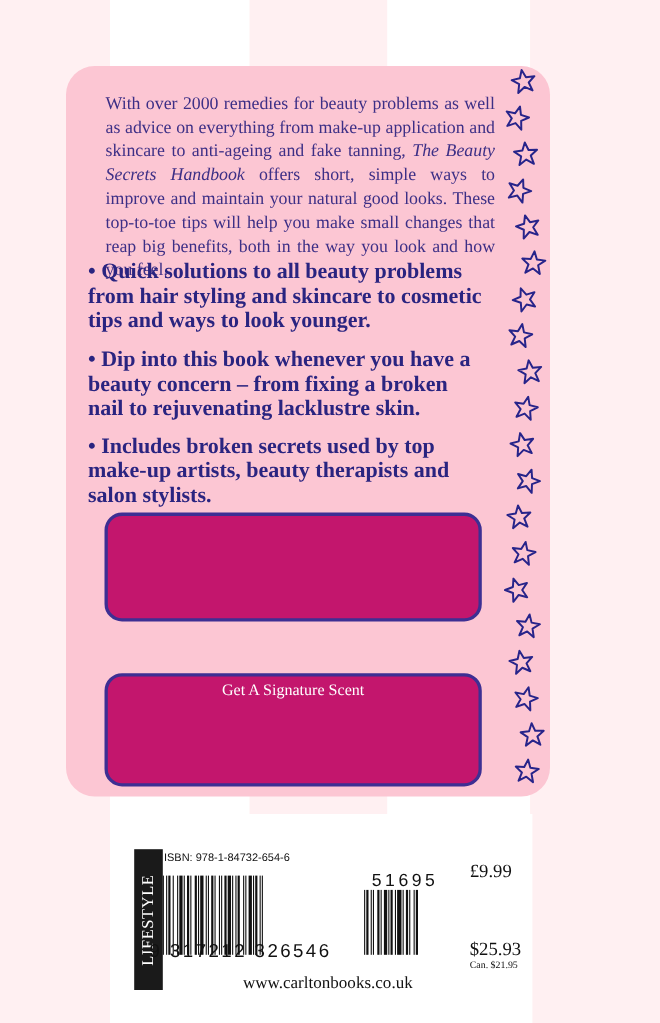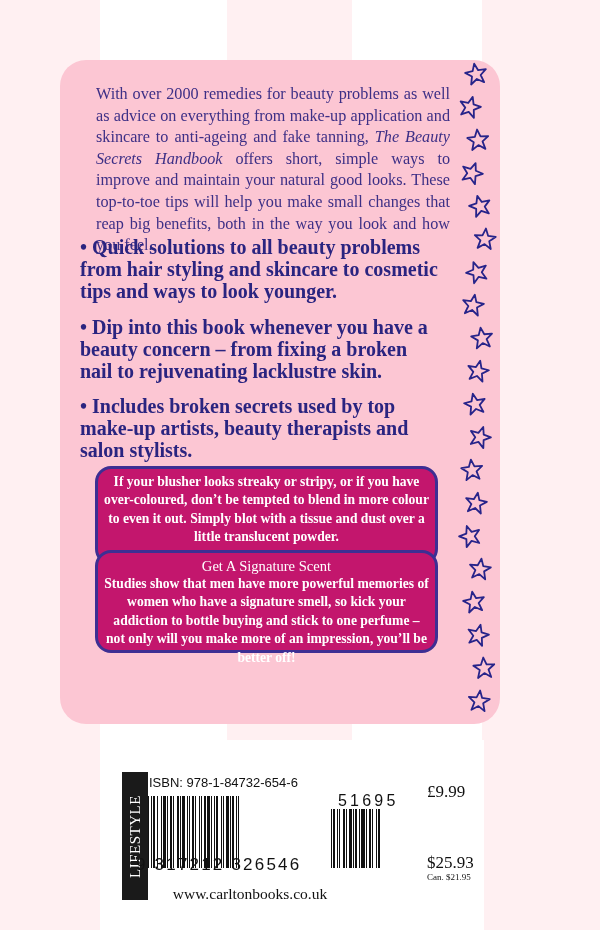--- a/index.html
+++ b/index.html
@@ -41,38 +41,38 @@
       position: absolute; left: 122px; top: 772px; width: 26px; height: 128px;
       background: #1a1a1a; color: #fff;
       display: flex; align-items: center; justify-content: center;
     }
     .category span {
       transform: rotate(-90deg); white-space: nowrap;
       font-size: 15px; letter-spacing: 0.5px;
     }
     .isbn-text {
       position: absolute; left: 149px; top: 775px;
-      font-family: "Liberation Sans", "DejaVu Sans", sans-serif; font-size: 13px; color: #111;
+      font-family: "Liberation Sans", "DejaVu Sans", sans-serif; font-size: 10px; color: #111;
     }
     .bars { position: absolute; display: flex; align-items: stretch; }
     .bars i { display: block; background: #111; height: 100%; }
     .ean-digits {
       position: absolute; left: 136px; top: 855px;
       font-family: "Liberation Sans", "DejaVu Sans", sans-serif; font-size: 17px;
       color: #111; letter-spacing: 2.2px; background: transparent;
     }
     .addon-digits {
       position: absolute; left: 338px; top: 792px;
       font-family: "Liberation Sans", "DejaVu Sans", sans-serif; font-size: 16px;
       color: #111; letter-spacing: 3.2px;
     }
     .price { position: absolute; left: 427px; color: #111; }
     .url {
       position: absolute; left: 0; width: 500px; text-align: center; top: 885px;
-      font-size: 15.5px; color: #111;
+      font-size: 15.5px; color: #111; padding-left: 48px;
     }
     .speck { position: absolute; width: 3px; height: 3px; background: #5a3a3a; border-radius: 1px; }
   </style>
 </head>
 <body>
 
 <div class="stripes">
   <div class="stripe" style="width:100px;background:#fff0f2"></div>
   <div class="stripe" style="width:127px;background:#ffffff"></div>
   <div class="stripe" style="width:125px;background:#fff0f2"></div>
@@ -84,26 +84,24 @@
 
 <div class="panel"></div>
 
 <p class="intro"><span>With over 2000 remedies for beauty problems as well as advice on everything from make-up application and skincare to anti-ageing and fake tanning, </span><i>The Beauty Secrets Handbook</i><span> offers short, simple ways to improve and maintain your natural good looks. These top-to-toe tips will help you make small changes that reap big benefits, both in the way you look and how you feel.</span></p>
 
 <p class="bullet" style="top:236px">• Quick solutions to all beauty problems from hair styling and skincare to cosmetic tips and ways to look younger.</p>
 <p class="bullet" style="top:316px">• Dip into this book whenever you have a beauty concern – from fixing a broken nail to rejuvenating lacklustre skin.</p>
 <p class="bullet" style="top:395px">• Includes broken secrets used by top make-up artists, beauty therapists and salon stylists.</p>
 
 <div class="tip" style="top:466px;height:99px">
-  <div class="tip-body">If your blusher looks streaky or stripy, or if you have over-coloured, don’t be tempted to blend in more colour to even it out. Simply blot with a tissue and dust over a little translucent powder.</div>
-</div>
-
-<div class="tip" style="top:550px;height:103px">
+</div>
+
+<div class="tip" style="top:612px;height:103px">
   <div class="tip-title">Get A Signature Scent</div>
-  <div class="tip-body">Studies show that men have more powerful memories of women who have a signature smell, so kick your addiction to bottle buying and stick to one perfume – not only will you make more of an impression, you’ll be better off!</div>
 </div>
 
 <div id="stars">
     <div class="star" style="left: 464px; top: 62px;"><svg width="24" height="24" viewBox="0 0 24 24" style="transform:rotate(-10deg)">
         <polygon points="12,1.5 14.8,8.6 22.5,9 16.4,13.8 18.6,21.5 12,17.1 5.4,21.5 7.6,13.8 1.5,9 9.2,8.6" fill="none" stroke="#27248a" stroke-width="1.8" stroke-linejoin="round"></polygon>
       </svg></div>
     <div class="star" style="left: 458px; top: 95px;"><svg width="24" height="24" viewBox="0 0 24 24" style="transform:rotate(15deg)">
         <polygon points="12,1.5 14.8,8.6 22.5,9 16.4,13.8 18.6,21.5 12,17.1 5.4,21.5 7.6,13.8 1.5,9 9.2,8.6" fill="none" stroke="#27248a" stroke-width="1.8" stroke-linejoin="round"></polygon>
       </svg></div>
     <div class="star" style="left: 466px; top: 128px;"><svg width="24" height="24" viewBox="0 0 24 24" style="transform:rotate(-5deg)">

